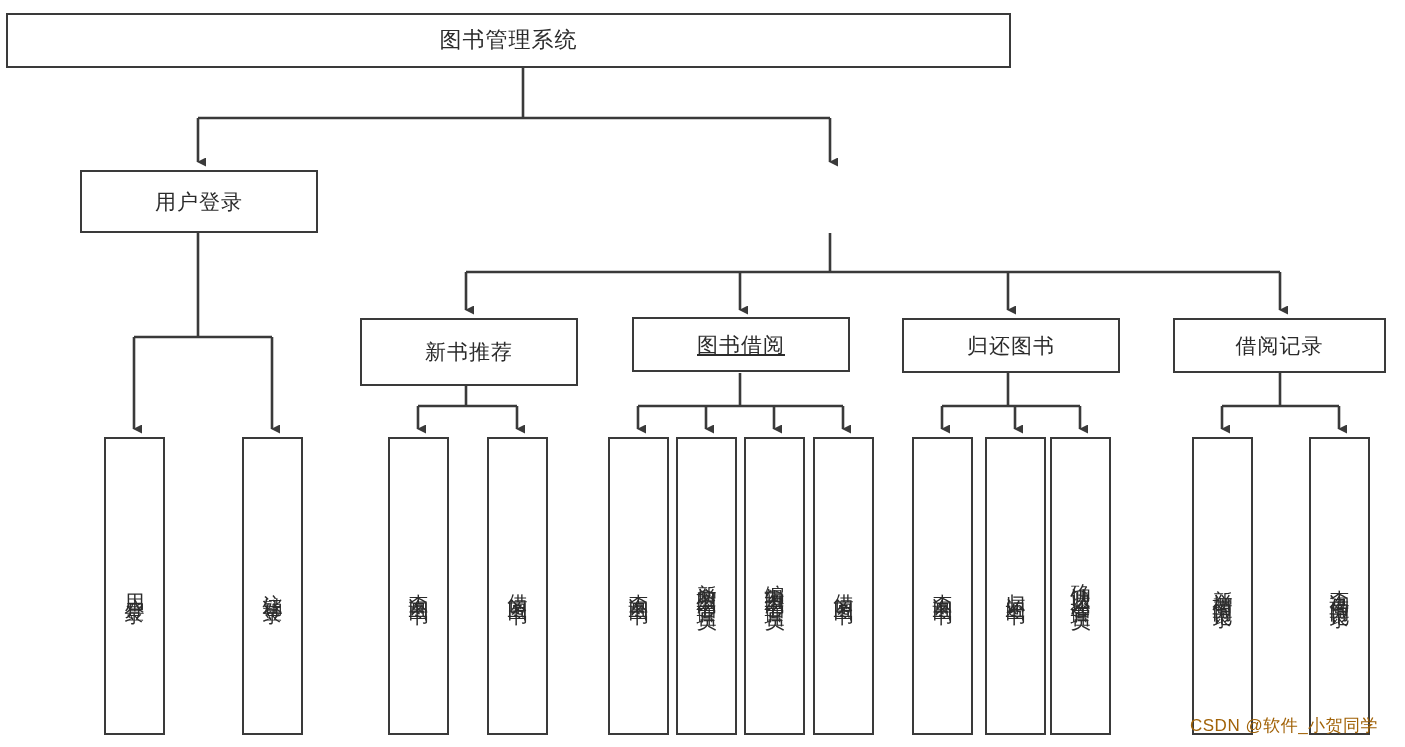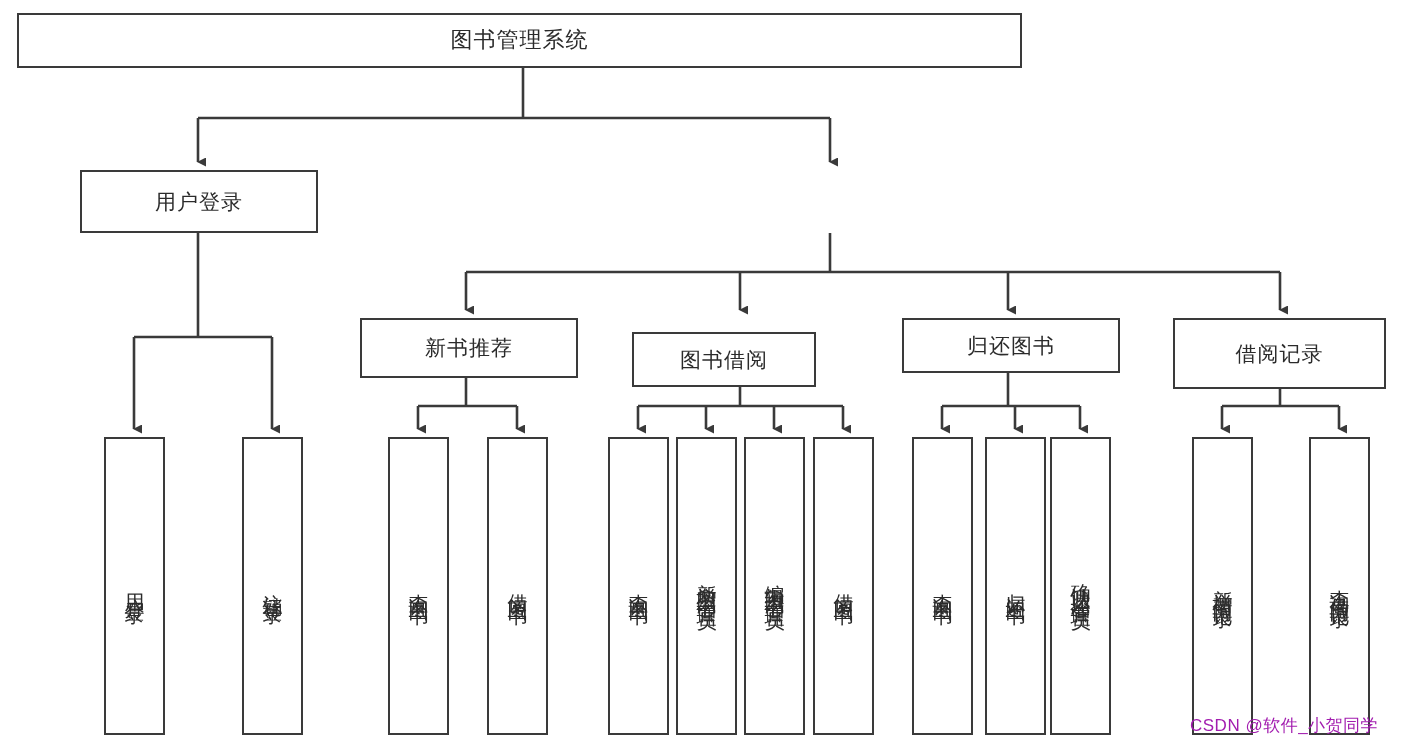--- a/index.html
+++ b/index.html
@@ -51,21 +51,21 @@
     text-orientation: upright;
     font-size: 20px;
     letter-spacing: 4px;
     line-height: 1.05;
     padding: 4px 0;
     white-space: nowrap;
   }
   .watermark {
     position: absolute;
     font-size: 17px;
-    color: #a21caf;
+    color: #a16207;
     white-space: nowrap;
     letter-spacing: 0.5px;
   }
 </style>
 </head>
 <body>
 
 <div id="diagram-root">
 
   <svg class="connectors" viewBox="0 0 1405 747" xmlns="http://www.w3.org/2000/svg">
@@ -114,28 +114,28 @@
       <path d="M1015,406 L1015,429" marker-end="url(#arrowhead)"></path>
       <path d="M1080,406 L1080,429" marker-end="url(#arrowhead)"></path>
 
       <path d="M1280,373 L1280,406"></path>
       <path d="M1222,406 L1339,406"></path>
       <path d="M1222,406 L1222,429" marker-end="url(#arrowhead)"></path>
       <path d="M1339,406 L1339,429" marker-end="url(#arrowhead)"></path>
     </g>
   </svg>
 
-  <div class="node node-horizontal node-root" style="left:17px; top:13px; width:1005px; height:55px;">图书管理系统</div>
+  <div class="node node-horizontal node-root" style="left:6px; top:13px; width:1005px; height:55px;">图书管理系统</div>
 
   <div class="node node-horizontal" style="left:80px; top:170px; width:238px; height:63px;">用户登录</div>
 
-  <div class="node node-horizontal" style="left:360px; top:318px; width:218px; height:60px;">新书推荐</div>
-  <div class="node node-horizontal" style="left:632px; top:332px; width:184px; height:55px;">图书借阅</div>
+  <div class="node node-horizontal" style="left:360px; top:318px; width:218px; height:68px;">新书推荐</div>
+  <div class="node node-horizontal" style="left:632px; top:317px; width:218px; height:55px;text-decoration:underline;">图书借阅</div>
   <div class="node node-horizontal" style="left:902px; top:318px; width:218px; height:55px;">归还图书</div>
-  <div class="node node-horizontal" style="left:1173px; top:318px; width:213px; height:71px;">借阅记录</div>
+  <div class="node node-horizontal" style="left:1173px; top:318px; width:213px; height:55px;">借阅记录</div>
 
   <div class="node node-vertical" style="left:104px; top:437px; width:61px; height:298px;">用户登录</div>
   <div class="node node-vertical" style="left:242px; top:437px; width:61px; height:298px;">注销登录</div>
 
   <div class="node node-vertical" style="left:388px; top:437px; width:61px; height:298px;">查询图书</div>
   <div class="node node-vertical" style="left:487px; top:437px; width:61px; height:298px;">借阅图书</div>
 
   <div class="node node-vertical" style="left:608px; top:437px; width:61px; height:298px;">查询图书</div>
   <div class="node node-vertical" style="left:676px; top:437px; width:61px; height:298px;">新增图书（管理员）</div>
   <div class="node node-vertical" style="left:744px; top:437px; width:61px; height:298px;">编辑图书（管理员）</div>

